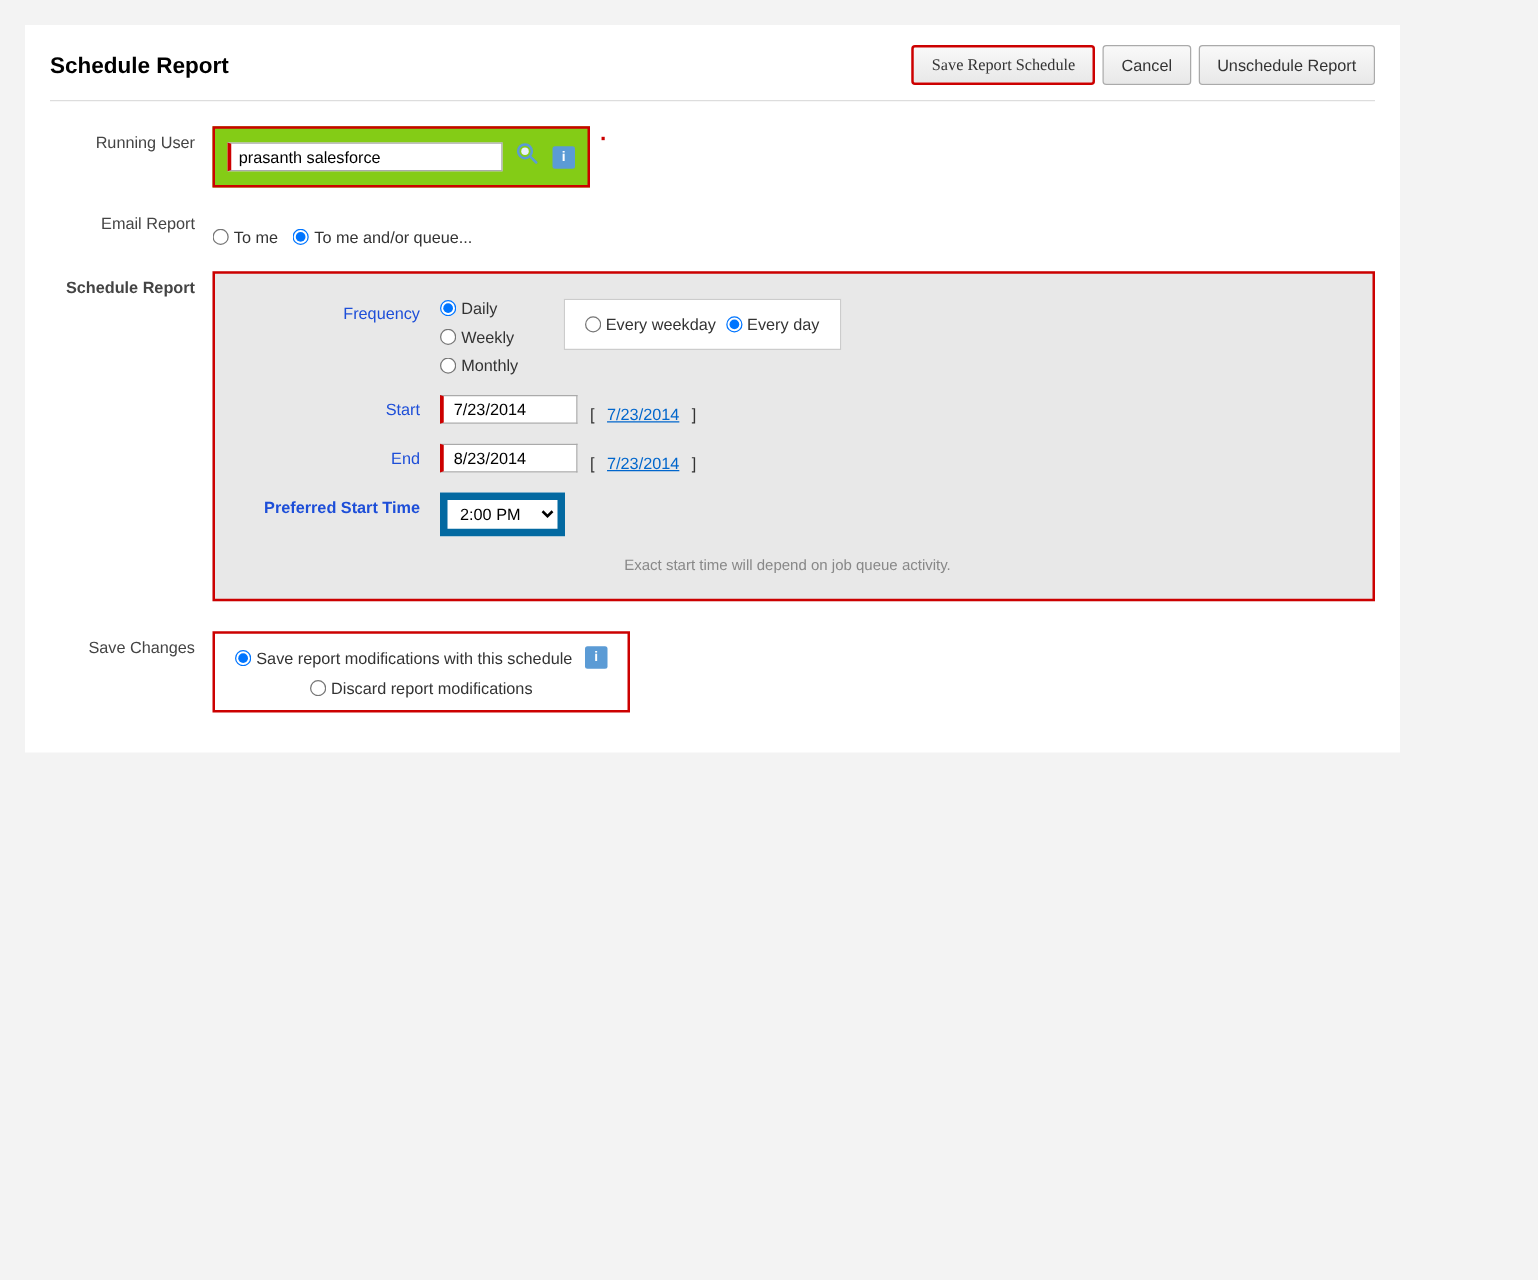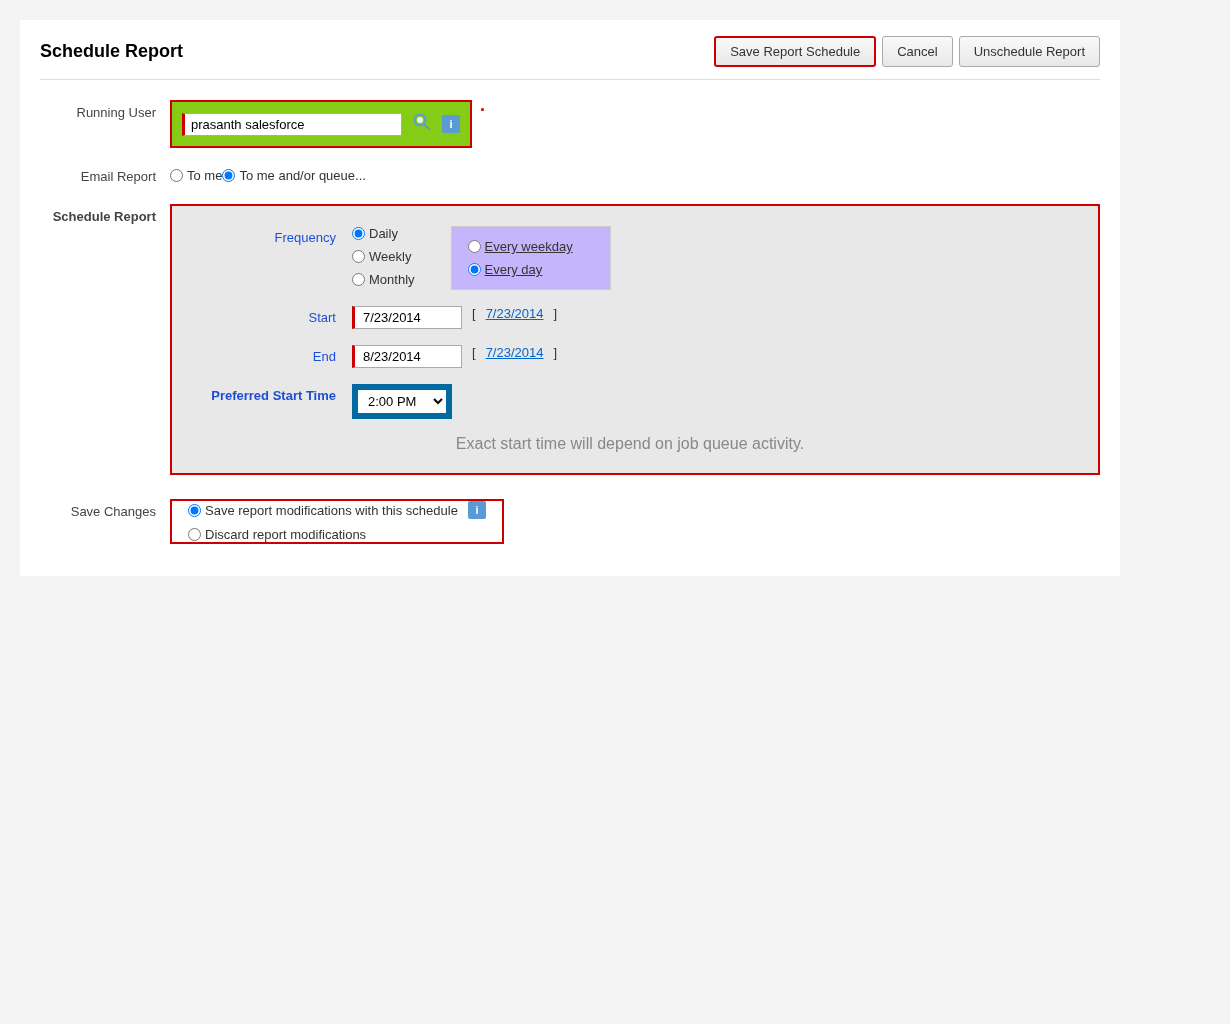--- a/index.html
+++ b/index.html
@@ -38,20 +38,21 @@
       font-size: 13px;
       border: 1px solid #aaa;
       background: linear-gradient(to bottom, #f9f9f9, #e8e8e8);
       cursor: pointer;
       border-radius: 3px;
       color: #333;
     }
     .btn-save {
       border: 2px solid #cc0000;
       font-weight: normal;
+      font-family: Liberation Serif, serif;
     }
     .form-row {
       display: flex;
       align-items: flex-start;
       margin-bottom: 16px;
     }
     .form-label {
       width: 130px;
       min-width: 130px;
       font-weight: normal;
@@ -102,21 +103,23 @@
       font-size: 11px;
       font-weight: bold;
       border-radius: 2px;
       cursor: pointer;
     }
 
     
     .radio-group {
       display: flex;
       align-items: center;
+      gap: 12px;
       padding-top: 4px;
+      margin-top: 12px;
     }
     .radio-item {
       display: flex;
       align-items: center;
       gap: 4px;
       cursor: pointer;
     }
     .radio-item input[type="radio"] {
       cursor: pointer;
     }
@@ -149,33 +152,32 @@
       align-items: flex-start;
       gap: 36px;
     }
     .freq-left {
       display: flex;
       flex-direction: column;
       gap: 8px;
     }
     .freq-right {
       border: 1px solid #ccc;
-      background: #c4b5fd;
+      background: #ffffff;
       padding: 12px 16px;
       display: flex;
-      flex-direction: column;
+      flex-direction: row;
       gap: 8px;
       min-width: 160px;
-      text-decoration: underline;
     }
 
     
     .date-input-wrapper {
       display: flex;
-      align-items: flex-start;
+      align-items: flex-end;
       gap: 10px;
     }
     .date-input {
       border-left: 3px solid #cc0000;
       border-top: 1px solid #aaa;
       border-bottom: 1px solid #aaa;
       border-right: 1px solid #aaa;
       padding: 3px 8px;
       font-size: 13px;
       width: 110px;
@@ -198,33 +200,34 @@
       padding: 3px 6px;
       font-size: 13px;
       border: 6px solid #0369a1;
       background: #fff;
       cursor: pointer;
     }
 
     
     .info-text {
       color: #888;
-      font-size: 16px;
+      font-size: 12px;
       text-align: center;
       margin-top: 10px;
     }
 
     
     .save-changes-box {
       border: 2px solid #cc0000;
-      padding: 0 16px;
+      padding: 10px 16px;
       display: inline-flex;
       flex-direction: column;
       gap: 8px;
       background: #fff;
+      align-items: center;
     }
   </style>
 </head>
 <body>
 
 <div class="page-container">
 
   <div class="header">
     <div class="header-title">Schedule Report</div>
     <div class="header-buttons">

